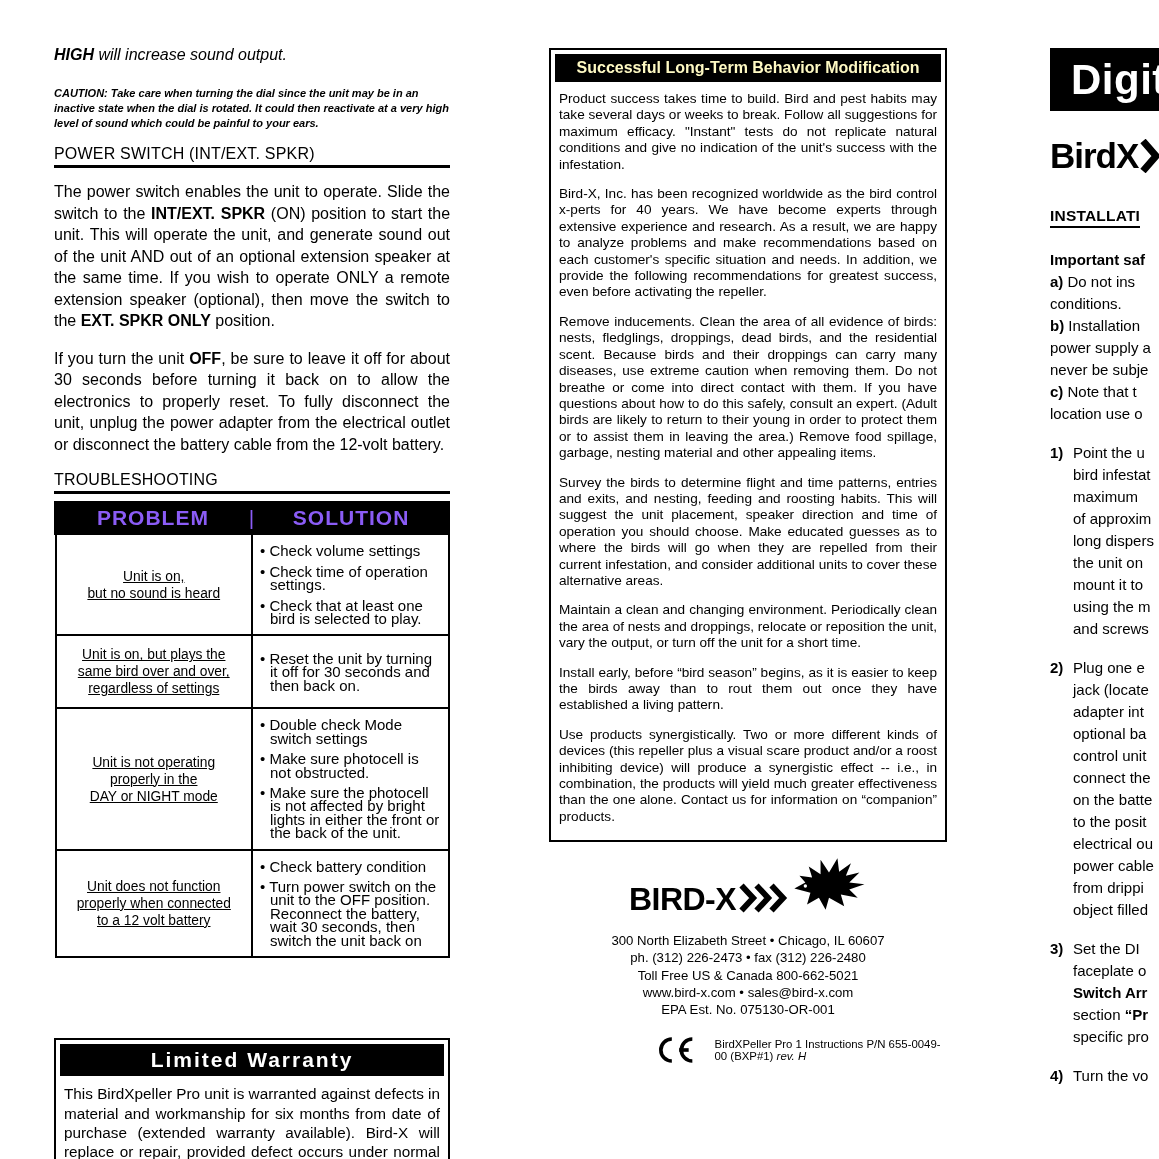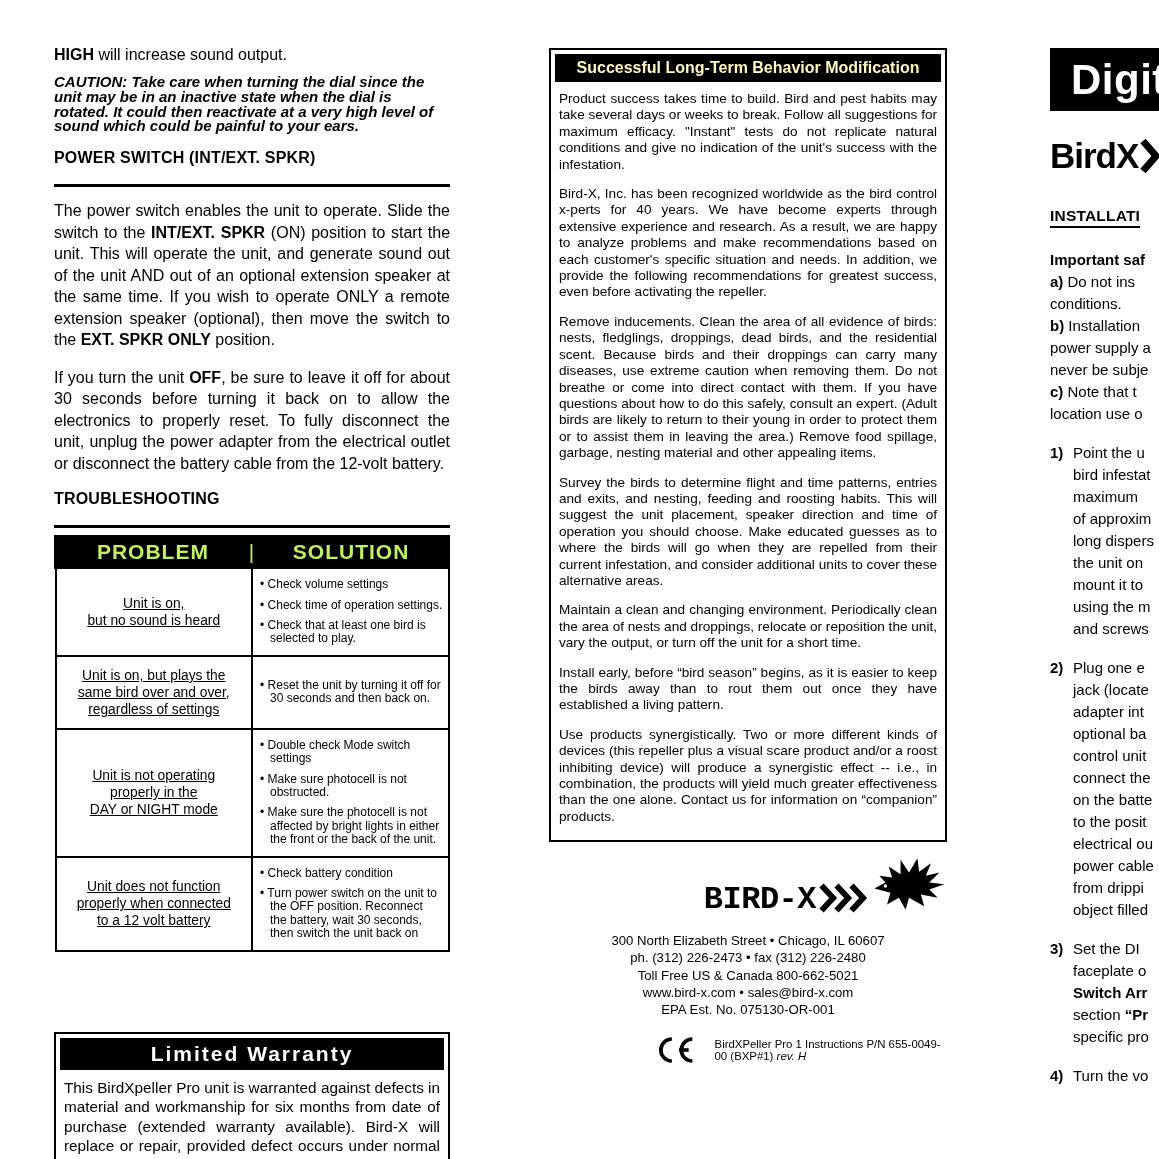--- a/index.html
+++ b/index.html
@@ -5,47 +5,47 @@
 <style>
   * { margin:0; padding:0; box-sizing:border-box; }
   body { margin:0; background:#fff; }
   .page { position:relative; width:1159px; height:1159px; background:#fff; overflow:hidden;
           font-family:"Liberation Sans","DejaVu Sans",sans-serif; color:#000; }
   .b { font-weight:700; }
   .i { font-style:italic; }
 
   
   .col-left { position:absolute; left:54px; top:46px; width:396px; }
-  .intro { font-size:16px; margin-bottom:11px; }
-  .caution { font-size:15px; font-weight:700; font-style:italic; line-height:14.8px; margin-bottom:15px; }
-  .rule-h { font-size:16px; font-weight:700; border-bottom:3px solid #000; padding-bottom:17px; margin-bottom:13px; letter-spacing:.2px; }
+  .intro { font-size:16px; margin-bottom:22px;font-style:italic; }
+  .caution { font-size:11px; font-weight:700; font-style:italic; line-height:14.8px; margin-bottom:15px; }
+  .rule-h { font-size:16px; font-weight:400; border-bottom:3px solid #000; padding-bottom:2px; margin-bottom:13px; letter-spacing:.2px; }
   .body-p { font-size:16px; line-height:21.5px; text-align:justify; margin-bottom:16px; }
   .ts-h { margin-top:9px; margin-bottom:7px; }
   .ts-table { width:100%; border-collapse:collapse; table-layout:fixed; }
   .ts-table col.c1 { width:50%; }
-  .ts-table th { background:#000; color:#bef264; border:3px solid #000; padding:2px 0; }
+  .ts-table th { background:#000; color:#8b5cf6; border:3px solid #000; padding:2px 0; }
   .th-flex { display:flex; align-items:center; font-size:21px; font-weight:700; letter-spacing:1px; }
   .th-label { flex:1; text-align:center; }
   .th-div { font-weight:400; }
   .ts-table td { border:2px solid #000; vertical-align:middle; }
   td.prob { text-align:center; font-size:13.8px; line-height:17px; white-space:pre-line; padding:10px 4px;text-decoration:underline; }
-  td.sol { font-size:12px; line-height:13.4px; padding:9px 5px 9px 7px; }
+  td.sol { font-size:15px; line-height:13.4px; padding:9px 5px 9px 7px; }
   .bullet-item { padding-left:10px; text-indent:-10px; margin-bottom:7px; }
   .bullet-item:last-child { margin-bottom:0; }
   .bullet-item::before { content:"• "; }
   .warranty { border:2px solid #000; margin-top:80px; }
   .warranty-title { background:#000; color:#fff; font-size:21px; font-weight:700; text-align:center; letter-spacing:2px; padding:4px 0; margin:4px; }
   .warranty-body { padding:4px 8px 9px 8px; font-size:15.3px; line-height:19.4px; text-align:justify; }
 
   
   .col-mid { position:absolute; left:549px; top:48px; width:398px; }
   .mid-box { border:2px solid #000; padding-bottom:2px; }
   .black-bar { background:#000; color:#fef9c3; font-weight:700; font-size:16px; text-align:center; padding:5px 2px; margin:4px; }
   .mid-p { font-size:13.6px; line-height:16.4px; text-align:justify; margin:9px 8px 13px 8px; }
-  .logo-row { display:flex; justify-content:flex-end; align-items:flex-end; margin-top:10px; height:66px;font-family:Liberation Mono, monospace; }
+  .logo-row { display:flex; justify-content:center; align-items:flex-end; margin-top:10px; height:66px; }
   .logo-text { font-size:32px; font-weight:900; letter-spacing:-.5px; }
   .logo-chevrons { margin-left:3px; margin-bottom:5px; }
   .logo-bird { margin-left:2px; margin-bottom:2px; }
   .address { text-align:center; margin-top:14px; font-size:13.2px; line-height:17.2px; }
   .footer-row { display:flex; align-items:center; margin-top:13px; padding-left:106px; gap:20px; }
   .footer-text { font-size:11.4px; }
 
   
   .col-right { position:absolute; left:1050px; top:46px; width:145px; }
   .banner { background:#000; height:63px; margin-top:2px; display:flex; align-items:center; padding-left:21px; width:145px; }

